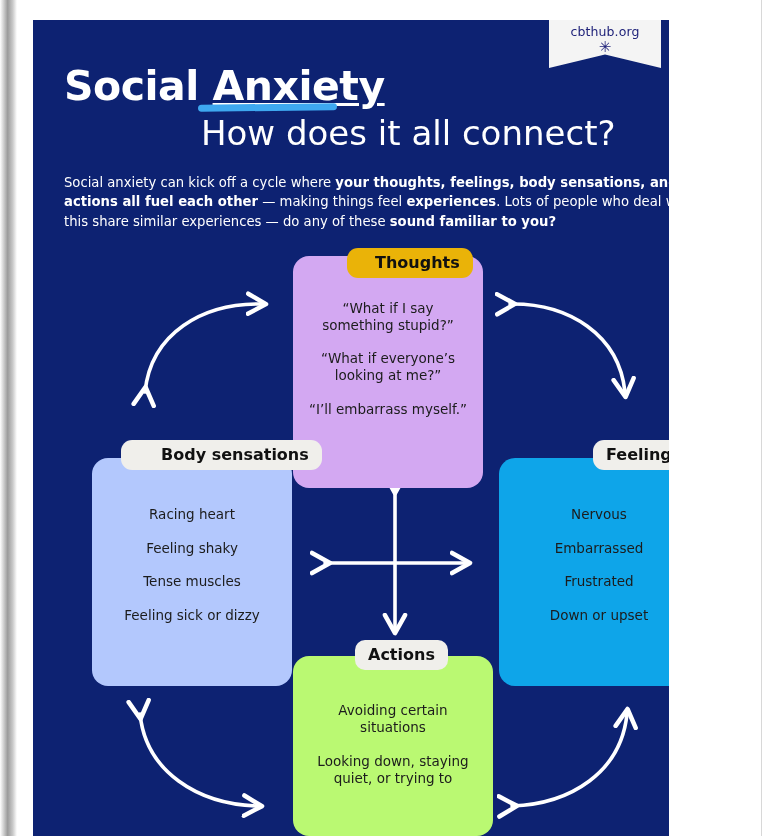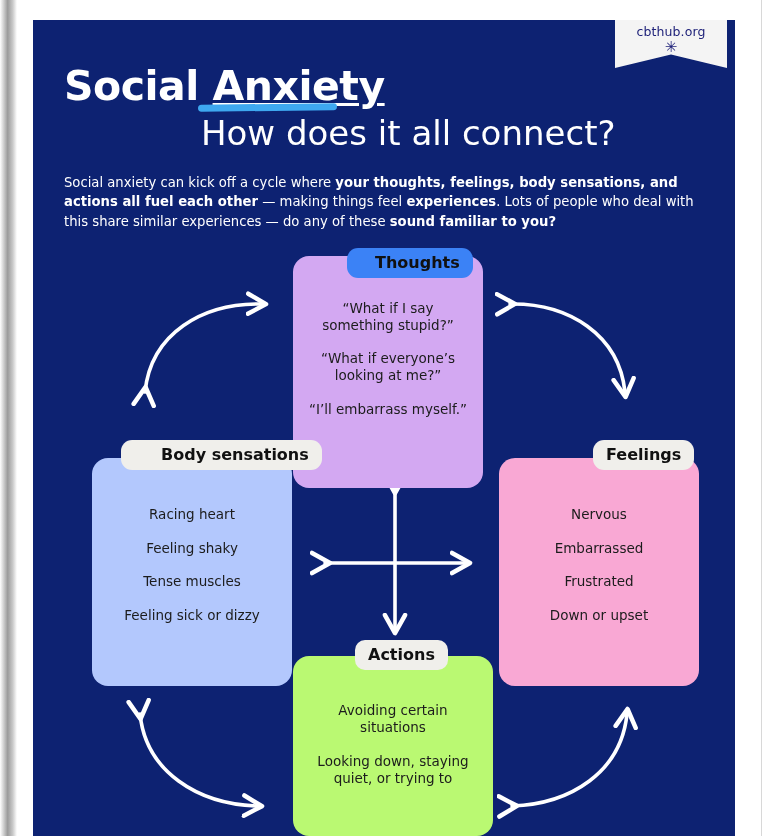--- a/index.html
+++ b/index.html
@@ -32,21 +32,21 @@
     right: 6px; top: 0;
     width: 1px; height: 836px;
     background: #d8d8d8;
   }
 
   
   #poster {
     position: absolute;
     left: 33px;
     top: 20px;
-    width: 702px;
+    width: 636px;
     height: 816px;
     background: var(--navy, #0d2272);
     overflow: hidden;
   }
 
   
   #logo {
     position: absolute;
     right: 8px;
     top: 0;
@@ -244,41 +244,41 @@
         <path d="M112,372 C118,313 170,283 228,284"></path>
 
         <path d="M477,284 C536,283 586,315 592,372"></path>
 
         <path d="M107,694 C113,752 165,784 224,786"></path>
 
         <path d="M479,786 C538,784 588,752 594,694"></path>
       </g>
     </svg>
 
-    <div class="label" id="label-thoughts" style="background: #3b82f6; padding-left: 28px;">Thoughts</div>
+    <div class="label" id="label-thoughts" style="background: #eab308; padding-left: 28px;">Thoughts</div>
     <div class="box" id="box-thoughts" style="background: rgb(211, 168, 242);">
       <div class="items">
         <div class="item">“What if I say something stupid?”</div>
         <div class="item">“What if everyone’s looking at me?”</div>
         <div class="item">“I’ll embarrass myself.”</div>
       </div>
     </div>
 
     <div class="label" id="label-body" style="background: rgb(240, 239, 235); padding-left: 40px;">Body sensations</div>
     <div class="box" id="box-body" style="background: rgb(179, 200, 253);">
       <div class="items">
         <div class="item">Racing heart</div>
         <div class="item">Feeling shaky</div>
         <div class="item">Tense muscles</div>
         <div class="item">Feeling sick or dizzy</div>
       </div>
     </div>
 
     <div class="label" id="label-feelings" style="background: rgb(240, 239, 235); margin-left: 22px;">Feelings</div>
-    <div class="box" id="box-feelings" style="background: #f9a8d4;">
+    <div class="box" id="box-feelings" style="background: #0ea5e9;">
       <div class="items">
         <div class="item">Nervous</div>
         <div class="item">Embarrassed</div>
         <div class="item">Frustrated</div>
         <div class="item">Down or upset</div>
       </div>
     </div>
 
     <div class="label" id="label-actions" style="background: rgb(240, 239, 235);">Actions</div>
     <div class="box" id="box-actions" style="background: rgb(186, 249, 114);">

